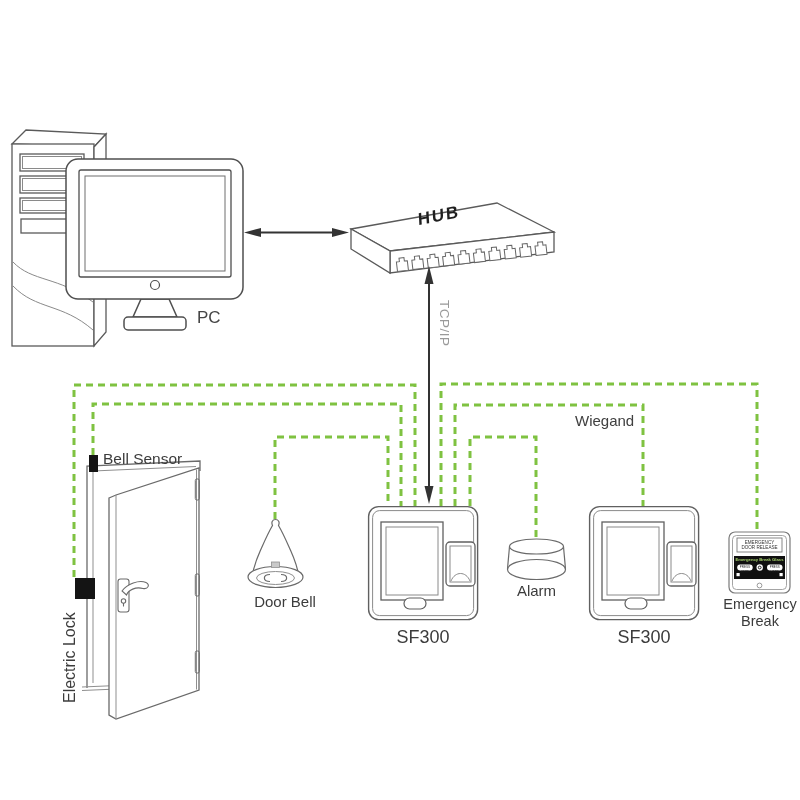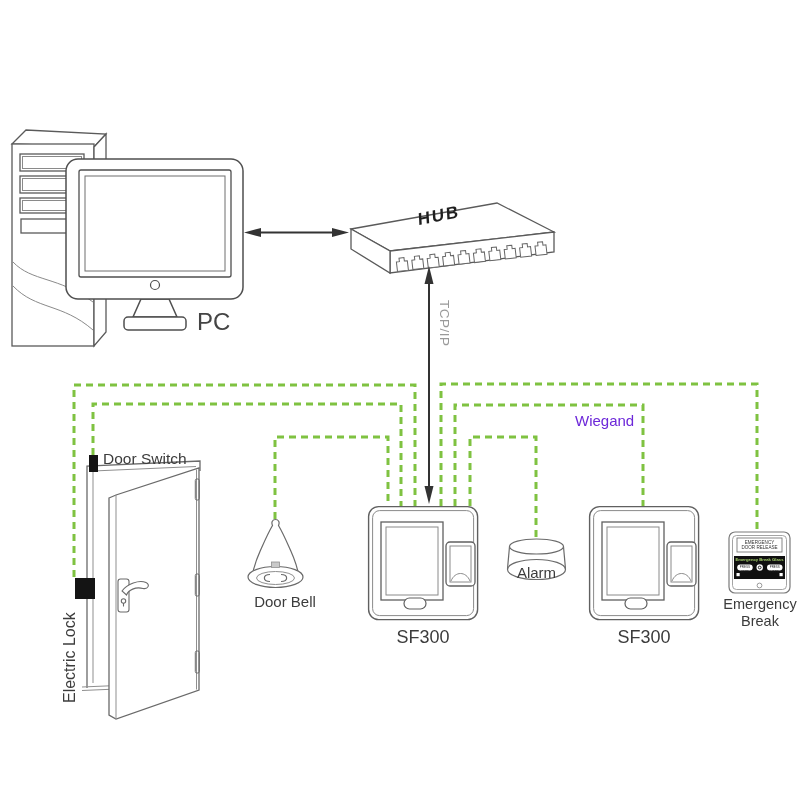--- a/index.html
+++ b/index.html
@@ -1,31 +1,31 @@
 <!DOCTYPE html>
 <html><head>
 <meta charset="utf-8">
 <style>
   html,body{margin:0;padding:0;background:#fff;}
   .canvas{position:relative;width:800px;height:800px;background:#ffffff;overflow:hidden;
           font-family:"Liberation Sans",sans-serif;}
   .canvas svg{position:absolute;left:0;top:0;}
   .lbl{position:absolute;color:#3c3c3c;font-size:15px;white-space:nowrap;}
   .lbl-center{text-align:center;}
-  .lbl-pc{left:197px;top:308px;font-size:24px;color:#444;}
+  .lbl-pc{left:197px;top:308px;font-size:17px;color:#444;}
   .lbl-hub{left:404px;top:206px;width:70px;text-align:center;font-size:17px;font-weight:700;
            letter-spacing:2px;color:#1f1f1f;transform:rotate(-11deg) skewX(-8deg);}
   .lbl-tcpip{left:452px;top:300px;font-size:13.5px;color:#9a9a9a;letter-spacing:.5px;
              transform:rotate(90deg);transform-origin:0 0;}
-  .lbl-wiegand{left:575px;top:412px;font-size:15px;color:#6d28d9;}
+  .lbl-wiegand{left:575px;top:412px;font-size:15px;color:#404040;}
   .lbl-door-sensor{left:103px;top:450px;font-size:15.5px;}
   .lbl-electric-lock{left:61px;top:703px;font-size:16px;transform:rotate(-90deg);
                      transform-origin:0 0;}
   .lbl-door-bell{left:246px;top:593px;width:78px;}
-  .lbl-alarm{left:508px;top:564px;width:57px;}
+  .lbl-alarm{left:508px;top:582px;width:57px;}
   .lbl-sf300-left{left:368px;top:627px;width:110px;font-size:18px;}
   .lbl-sf300-right{left:589px;top:627px;width:110px;font-size:18px;}
   .lbl-emergency{left:722px;top:596px;width:76px;font-size:14.5px;line-height:17px;}
   .es-header{position:absolute;left:737px;top:539.5px;width:45px;font-size:4.6px;
              line-height:5.4px;text-align:center;color:#333;letter-spacing:0;}
   .es-panel-title{position:absolute;left:734px;top:556.5px;width:51px;font-size:4.2px;
                   font-weight:700;text-align:center;color:#a5d06a;}
   .es-pill-text{position:absolute;width:15.5px;top:565.4px;font-size:3px;line-height:4.6px;
                 text-align:center;color:#1a1a1a;}
   .es-pill-left{left:737.2px;}
@@ -165,21 +165,21 @@
     <rect x="736.5" y="573" width="3.2" height="3.2" fill="#fff" stroke="none"></rect>
     <rect x="779.5" y="573" width="3.2" height="3.2" fill="#fff" stroke="none"></rect>
     <circle cx="759.5" cy="585.5" r="2.4" stroke="#9a9a9a" stroke-width="1"></circle>
   </g>
 </svg>
 
   <div class="lbl lbl-pc">PC</div>
   <div class="lbl lbl-hub">HUB</div>
   <div class="lbl lbl-tcpip">TCP/IP</div>
   <div class="lbl lbl-wiegand">Wiegand</div>
-  <div class="lbl lbl-door-sensor">Door Switch</div>
+  <div class="lbl lbl-door-sensor">Bell Sensor</div>
   <div class="lbl lbl-electric-lock">Electric Lock</div>
   <div class="lbl lbl-door-bell lbl-center">Door Bell</div>
   <div class="lbl lbl-alarm lbl-center">Alarm</div>
   <div class="lbl lbl-sf300-left lbl-center">SF300</div>
   <div class="lbl lbl-sf300-right lbl-center">SF300</div>
 
   <div class="lbl lbl-emergency lbl-center">
     <div>Emergency</div>
     <div>Break</div>
   </div>

